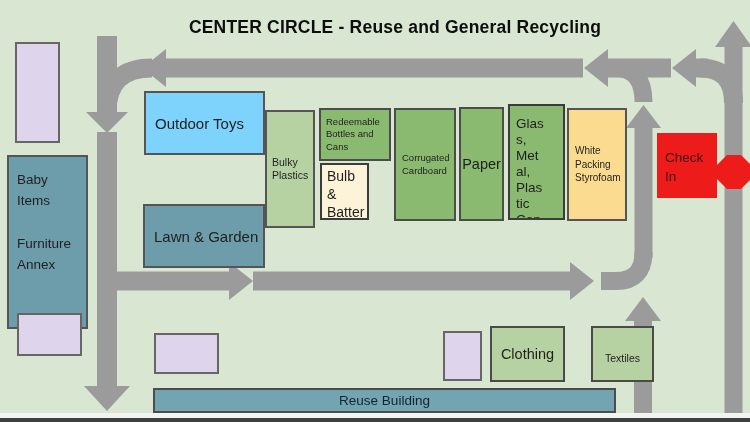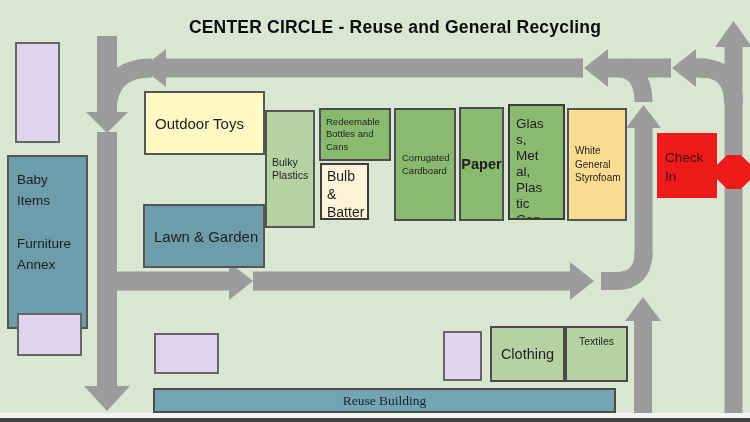--- a/index.html
+++ b/index.html
@@ -71,58 +71,58 @@
   <div id="boxes">
       <div class="bx" style="left: 15px; top: 42px; width: 45px; height: 101px; background: rgb(222, 213, 236); border-color: rgb(102, 102, 102); border-width: 2px; justify-content: flex-start; text-align: left;"></div>
       <div class="bx" style="left: 7px; top: 155px; width: 81px; height: 174px; background: rgb(109, 157, 171); border-color: rgb(85, 85, 85); border-width: 2px; font-size: 13.5px; line-height: 1.58; padding: 12px 4px 0px 8px; justify-content: flex-start; text-align: left;">
         <span>Baby
 Items
 
 Furniture
 Annex</span>
       </div>
       <div class="bx" style="left: 17px; top: 313px; width: 65px; height: 43px; background: rgb(222, 213, 236); border-color: rgb(102, 102, 102); border-width: 2px; justify-content: flex-start; text-align: left;"></div>
-      <div class="bx" style="left: 144px; top: 91px; width: 121px; height: 64px; background: #fef9c3; border-color: rgb(85, 85, 85); border-width: 2px; font-size: 15px; padding: 0px 0px 0px 9px; justify-content: center; text-align: left;">
+      <div class="bx" style="left: 144px; top: 91px; width: 121px; height: 64px; background: #7dd3fc; border-color: rgb(85, 85, 85); border-width: 2px; font-size: 15px; padding: 0px 0px 0px 9px; justify-content: center; text-align: left;">
         <span>Outdoor Toys</span>
       </div>
       <div class="bx" style="left: 143px; top: 204px; width: 122px; height: 64px; background: rgb(109, 157, 171); border-color: rgb(85, 85, 85); border-width: 2px; font-size: 15px; padding: 0px 0px 0px 9px; justify-content: center; text-align: left;">
         <span>Lawn &amp; Garden</span>
       </div>
       <div class="bx" style="left: 265px; top: 110px; width: 50px; height: 118px; background: rgb(182, 210, 163); border-color: rgb(85, 85, 85); border-width: 2px; font-size: 10.5px; line-height: 1.25; padding: 0px 2px 0px 5px; justify-content: center; text-align: left;">
         <span>Bulky Plastics</span>
       </div>
       <div class="bx" style="left: 319px; top: 108px; width: 72px; height: 53px; background: rgb(138, 186, 112); border-color: rgb(76, 76, 76); border-width: 2px; font-size: 9.5px; line-height: 1.3; padding: 6px 4px 12px 5px; justify-content: flex-start; text-align: left;">
         <span>Redeemable Bottles and Cans</span>
       </div>
       <div class="bx" style="left: 320px; top: 163px; width: 49px; height: 57px; background: rgb(252, 243, 217); border-color: rgb(60, 60, 60); border-width: 2.5px; font-size: 14px; line-height: 1.3; padding: 2px 2px 0px 5px; justify-content: flex-start; text-align: left;">
         <span>Bulb &amp; Battery shed</span>
       </div>
       <div class="bx" style="left: 394px; top: 108px; width: 62px; height: 113px; background: rgb(138, 186, 112); border-color: rgb(76, 76, 76); border-width: 2px; font-size: 9.5px; line-height: 1.3; padding: 0px 3px 0px 6px; justify-content: center; text-align: left;">
         <span>Corrugated Cardboard</span>
       </div>
-      <div class="bx" style="left: 459px; top: 107px; width: 45px; height: 114px; background: rgb(138, 186, 112); border-color: rgb(76, 76, 76); border-width: 2px; font-size: 14.5px; justify-content: center; text-align: center; font-weight: bold;">
+      <div class="bx" style="left: 459px; top: 107px; width: 45px; height: 114px; background: rgb(138, 186, 112); border-color: rgb(76, 76, 76); border-width: 2px; font-size: 14.5px; justify-content: center; text-align: center;">
         <span>Paper</span>
       </div>
       <div class="bx" style="left: 508px; top: 104px; width: 57px; height: 116px; background: rgb(138, 186, 112); border-color: rgb(60, 60, 60); border-width: 2.5px; font-size: 13.5px; line-height: 1.18; padding: 10px 19px 0px 6px; justify-content: flex-start; text-align: left;">
         <span>Glass, Metal, Plastic Containers</span>
       </div>
       <div class="bx" style="left: 567px; top: 108px; width: 60px; height: 113px; background: rgb(251, 219, 144); border-color: rgb(85, 85, 85); border-width: 2px; font-size: 10px; line-height: 1.35; padding: 0px 3px 0px 6px; justify-content: center; text-align: left;">
-        <span>White General Styrofoam</span>
+        <span>White Packing Styrofoam</span>
       </div>
       <div class="bx" style="left: 657px; top: 133px; width: 60px; height: 65px; background: rgb(238, 27, 27); border-color: rgb(238, 27, 27); border-width: 1px; font-size: 13.5px; line-height: 1.35; padding: 4px 4px 0px 7px; color: rgb(63, 18, 18); justify-content: center; text-align: left;">
         <span>Check In</span>
       </div>
       <div class="bx" style="left: 490px; top: 326px; width: 75px; height: 56px; background: rgb(182, 210, 163); border-color: rgb(74, 74, 74); border-width: 2px; font-size: 14.5px; justify-content: center; text-align: center;">
         <span>Clothing</span>
       </div>
-      <div class="bx" style="left: 565px; top: 326px; width: 63px; height: 56px; background: rgb(182, 210, 163); border-color: rgb(74, 74, 74); border-width: 2px; font-size: 10.5px; padding: 7px 0px 0px; justify-content: flex-start; text-align: center;">
+      <div class="bx" style="left: 591px; top: 326px; width: 63px; height: 56px; background: rgb(182, 210, 163); border-color: rgb(74, 74, 74); border-width: 2px; font-size: 10.5px; padding: 7px 0px 0px; justify-content: center; text-align: center;">
         <span>Textiles</span>
       </div>
       <div class="bx" style="left: 154px; top: 333px; width: 65px; height: 41px; background: rgb(222, 213, 236); border-color: rgb(102, 102, 102); border-width: 2px; justify-content: flex-start; text-align: left;"></div>
       <div class="bx" style="left: 443px; top: 331px; width: 39px; height: 50px; background: rgb(222, 213, 236); border-color: rgb(102, 102, 102); border-width: 2px; justify-content: flex-start; text-align: left;"></div>
-      <div class="bx" style="left: 153px; top: 388px; width: 463px; height: 25px; background: rgb(115, 164, 178); border-color: rgb(76, 76, 76); border-width: 2px; font-size: 13.5px; color: rgb(20, 36, 44); justify-content: center; text-align: center; font-family: Liberation Serif, serif;">
+      <div class="bx" style="left: 153px; top: 388px; width: 463px; height: 25px; background: rgb(115, 164, 178); border-color: rgb(76, 76, 76); border-width: 2px; font-size: 13.5px; color: rgb(20, 36, 44); justify-content: center; text-align: center;">
         <span>Reuse Building</span>
       </div>
     </div>
 
   <div id="strip-light"></div>
   <div id="strip-dark"></div>
 </div>
 
 </body></html>

